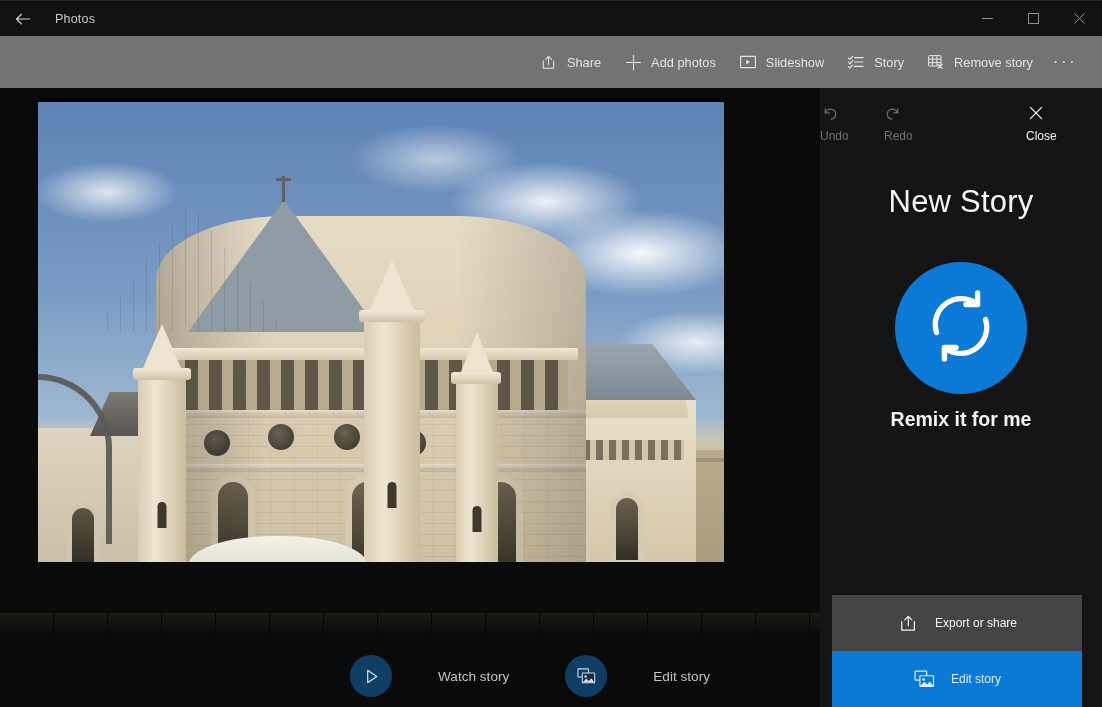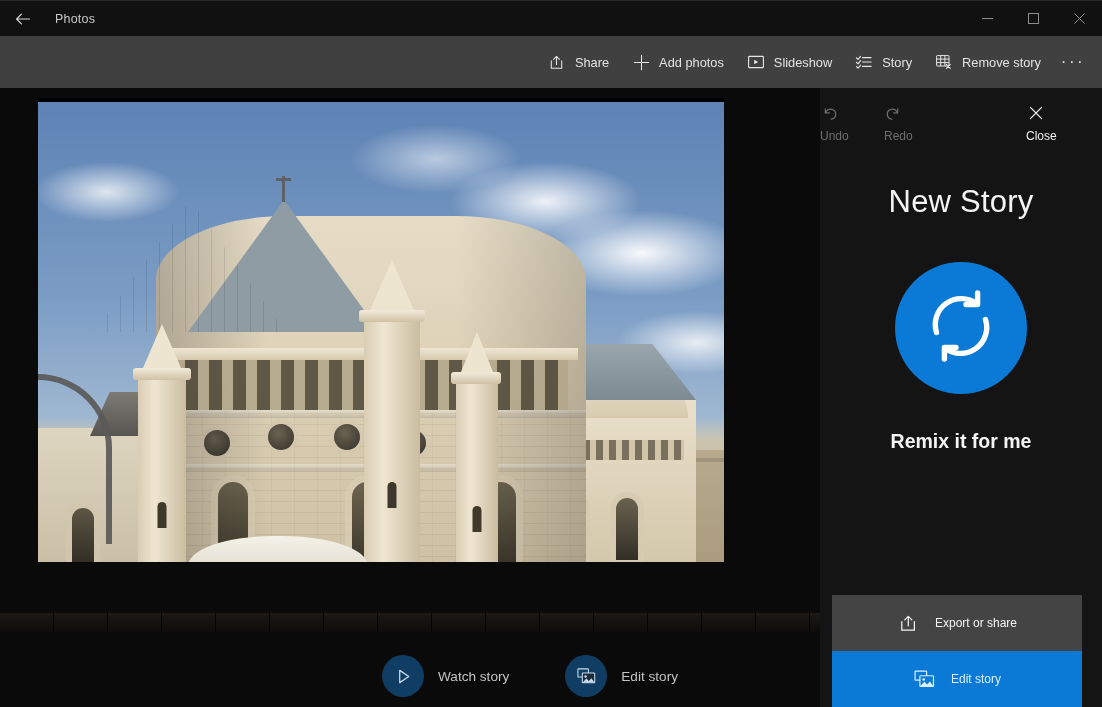--- a/index.html
+++ b/index.html
@@ -52,25 +52,25 @@
     width: 46px; height: 36px;
     display: flex; align-items: center; justify-content: center;
     color: #8e8e8e;
   }
 
   
   .commandbar {
     position: absolute;
     top: 36px; left: 0;
     width: 1102px; height: 52px;
-    background: #404040;
+    background: #737373;
     display: flex;
     align-items: center;
     justify-content: flex-end;
-    padding-right: 8px;
+    padding-right: 16px;
   }
   .cmd {
     display: flex;
     align-items: center;
     gap: 8px;
     height: 40px;
     padding: 0 11px;
     color: #e2e2e2;
     font-size: 12.8px;
     white-space: nowrap;
@@ -348,21 +348,21 @@
     gap: 56px;
     padding-left: 240px;
   }
   .bb-item { display:flex; align-items:center; gap:14px; }
   .bb-circle {
     width: 42px; height: 42px; border-radius: 50%;
     background: rgba(23,110,183,.52);
     display:flex; align-items:center; justify-content:center;
     color: #c9dced;
   }
-  .bb-label { font-size: 13.6px; color: #c3c3c3; }
+  .bb-label { font-size: 13.6px; color: #c3c3c3; margin-left: 32px; }
 
   
   .panel {
     position:absolute;
     top: 88px; right: 0;
     width: 282px; height: 619px;
     background: #141414;
   }
   .panel-top {
     position:relative;
@@ -392,21 +392,21 @@
   .remix {
     margin-top: 42px;
     display:flex; flex-direction:column; align-items:center;
   }
   .remix-circle {
     width: 132px; height: 132px; border-radius: 50%;
     background: #0a7ad6;
     display:flex; align-items:center; justify-content:center;
   }
   .remix-label {
-    margin-top: 36px;
+    margin-top: 14px;
     font-size: 19.5px;
     font-weight: 700;
     color: #f3f3f3;
   }
 
   .panel-btn {
     position:absolute; left:12px; width: 250px; height: 56px;
     display:flex; align-items:center; justify-content:center;
     gap: 14px;
     font-size: 12px;

